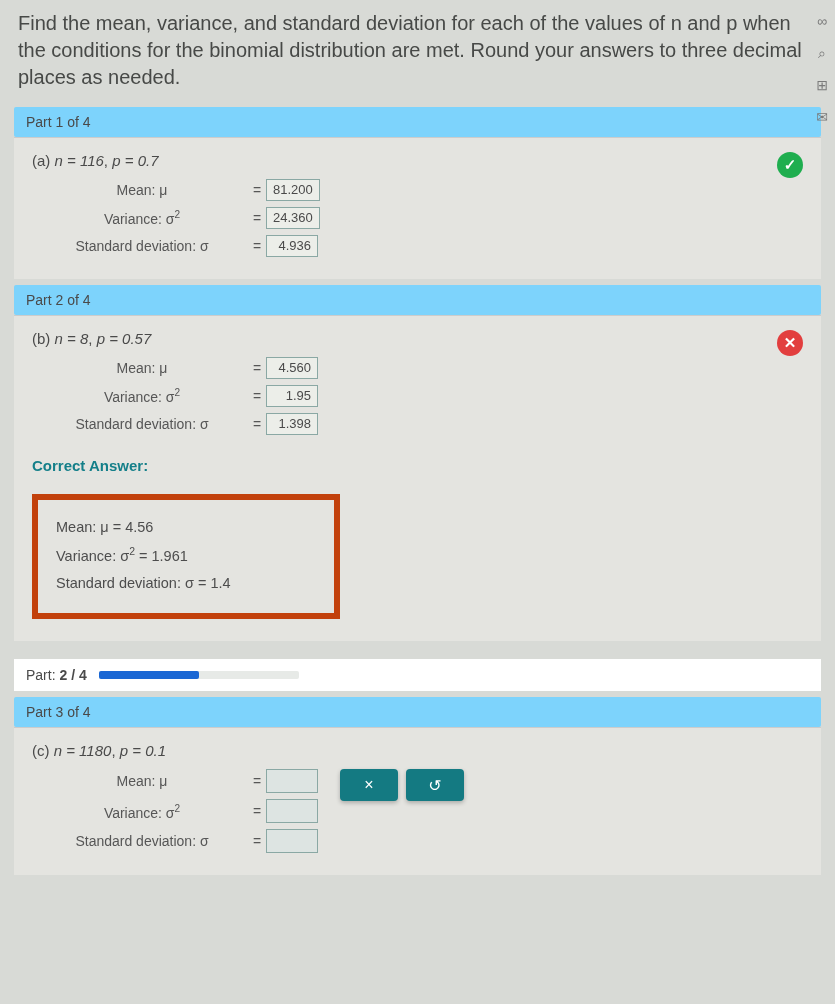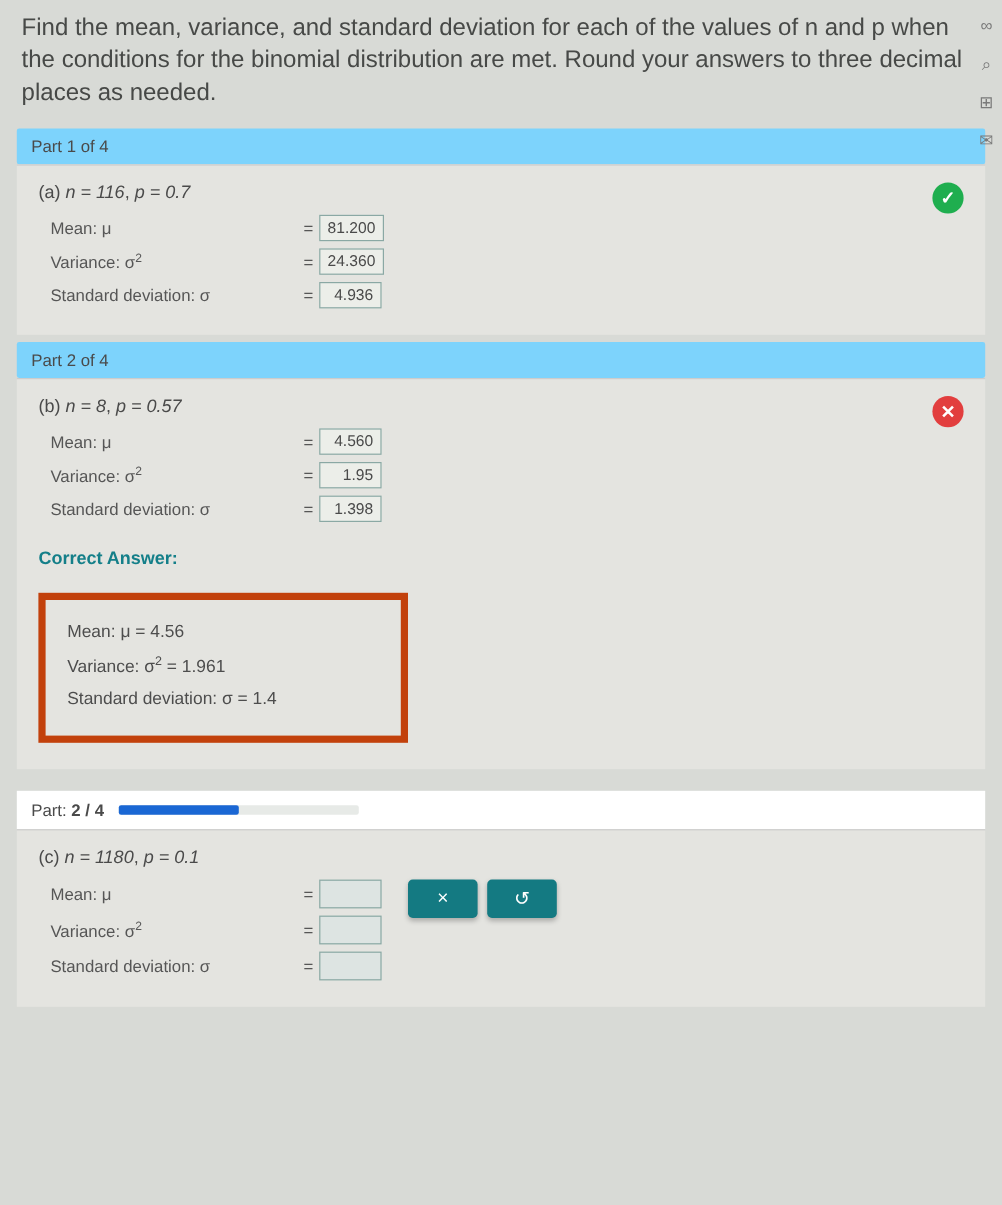--- a/index.html
+++ b/index.html
@@ -49,21 +49,21 @@
     margin-left: 10px;
   }
   .row {
     display: flex;
     align-items: center;
     font-size: 14px;
     color: #565656;
   }
   .row .lbl {
     width: 200px;
-    text-align: left;
+    text-align: center;
     padding-right: 6px;
   }
   .row .eq {
     width: 18px;
     text-align: center;
   }
   .answer-box {
     border: 1px solid #8aa8a4;
     background: #eceee9;
     padding: 2px 6px;
@@ -243,20 +243,21 @@
     </div>
   </div>
 
   <div class="progress-bar-wrap">
     <span><span>Part: </span><span class="strong">2 / 4</span></span>
     <div class="progress">
       <div class="fill"></div>
     </div>
   </div>
 
+  <div class="part-header">Part 3 of 4</div>
   <div class="part-body">
     <div class="given">
       <span>(c) </span><span class="ital">n = 1180</span>, <span class="ital">p = 0.1</span>
     </div>
     <div style="display:flex; align-items:flex-start;">
       <div class="rows">
         <div class="row">
           <span class="lbl">Mean: μ</span>
             <span class="eq">=</span>
           <span class="answer-box empty"></span>

